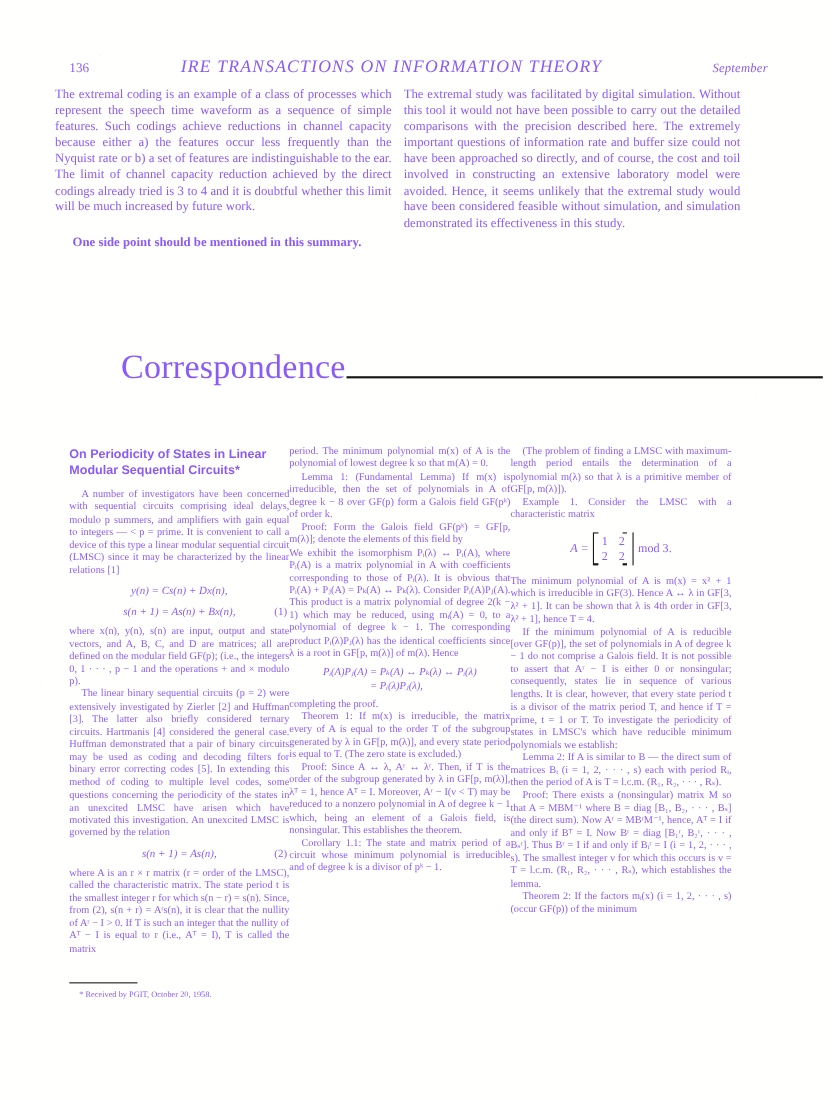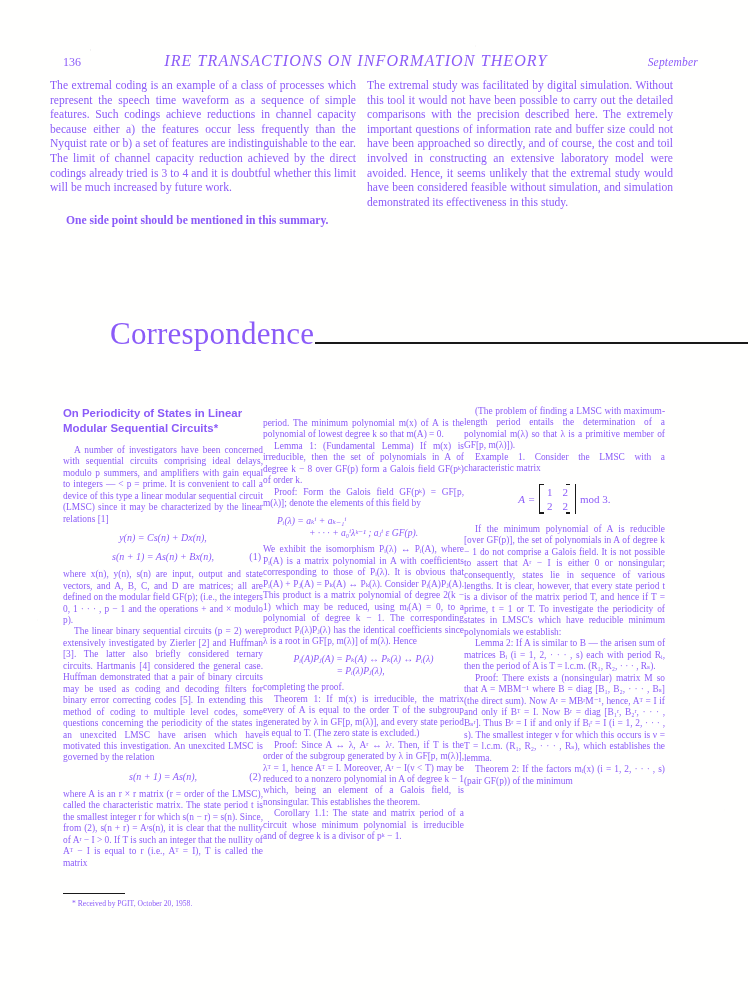--- a/index.html
+++ b/index.html
@@ -119,21 +119,21 @@
     position: absolute;
     left: 63px;
     top: 406px;
     width: 637px;
     display: flex;
   }
   .body3 .col {
     width: 201px;
   }
   .body3 .col.c1 { width: 200px; }
-  .body3 .col.c2 { width: 201px; margin-top: 12px; }
+  .body3 .col.c2 { width: 201px; }
   .body3 .col.c3 { width: 201px; }
 
   .art-title {
     font-family: "Liberation Sans", "DejaVu Sans", sans-serif;
     font-weight: bold;
     font-size: 11.4px;
     line-height: 15px;
     margin: 0 0 9px 0;
   }
 
@@ -276,24 +276,20 @@
       </div>
 
       <p class="cont">where A is an r × r matrix (r = order of the LMSC), called the characteristic matrix. The state period t is the smallest integer r for which s(n − r) = s(n). Since, from (2), s(n + r) = Aʳs(n), it is clear that the nullity of Aʳ − I &gt; 0. If T is such an integer that the nullity of Aᵀ − I is equal to r (i.e., Aᵀ = I), T is called the matrix</p>
     </div>
 
     <div class="col c2">
       <p class="cont">period. The minimum polynomial m(x) of A is the polynomial of lowest degree k so that m(A) = 0.</p>
       <p class="ind">Lemma 1: (Fundamental Lemma) If m(x) is irreducible, then the set of polynomials in A of degree k − 8 over GF(p) form a Galois field GF(pᵏ) of order k.</p>
       <p class="ind">Proof: Form the Galois field GF(pᵏ) = GF[p, m(λ)]; denote the elements of this field by</p>
 
-      <div class="eqn-block">
-        <div class="eqn-line left-ind">Pᵢ(λ) = aₖⁱ + aₖ₋₁ⁱ</div>
-        <div class="eqn-line">+ · · · + a₀ⁱλᵏ⁻¹ ; aⱼⁱ ε GF(p).</div>
-      </div>
 
       <p class="cont">We exhibit the isomorphism Pᵢ(λ) ↔ Pᵢ(A), where Pᵢ(A) is a matrix polynomial in A with coefficients corresponding to those of Pᵢ(λ). It is obvious that Pᵢ(A) + Pⱼ(A) = Pₖ(A) ↔ Pₖ(λ). Consider Pᵢ(A)Pⱼ(A). This product is a matrix polynomial of degree 2(k − 1) which may be reduced, using mᵢ(A) = 0, to a polynomial of degree k − 1. The corresponding product Pᵢ(λ)Pⱼ(λ) has the identical coefficients since λ is a root in GF[p, m(λ)] of m(λ). Hence</p>
 
       <div class="eqn-block">
         <div class="eqn-line">Pᵢ(A)Pⱼ(A) = Pₖ(A) ↔ Pₖ(λ) ↔ Pᵢ(λ)</div>
         <div class="eqn-line right">= Pᵢ(λ)Pⱼ(λ),</div>
       </div>
 
       <p class="cont">completing the proof.</p>
       <p class="ind">Theorem 1: If m(x) is irreducible, the matrix every of A is equal to the order T of the subgroup generated by λ in GF[p, m(λ)], and every state period is equal to T. (The zero state is excluded.)</p>
@@ -317,24 +313,25 @@
             <tr>
               <td>2</td>
               <td>2</td>
             </tr>
           </tbody>
             </table>
         </span>
         <span>mod 3.</span>
       </div>
 
+      <p class="cont">The minimum polynomial of A is m(x) = x² + 1 which is irreducible in GF(3). Hence A ↔ λ in GF[3, λ² + 1]. It can be shown that λ is 4th order in GF[3, λ² + 1], hence T = 4.</p>
       <p class="ind">If the minimum polynomial of A is reducible [over GF(p)], the set of polynomials in A of degree k − 1 do not comprise a Galois field. It is not possible to assert that Aʳ − I is either 0 or nonsingular; consequently, states lie in sequence of various lengths. It is clear, however, that every state period t is a divisor of the matrix period T, and hence if T = prime, t = 1 or T. To investigate the periodicity of states in LMSC's which have reducible minimum polynomials we establish:</p>
-      <p class="ind">Lemma 2: If A is similar to B — the arisen sum of matrices Bᵢ (i = 1, 2, · · · , s) each with period Rᵢ, then the period of A is T = l.c.m. (R₁, R₂, · · · , Rₛ).</p>
+      <p class="ind">Lemma 2: If A is similar to B — the direct sum of matrices Bᵢ (i = 1, 2, · · · , s) each with period Rᵢ, then the period of A is T = l.c.m. (R₁, R₂, · · · , Rₛ).</p>
       <p class="ind">Proof: There exists a (nonsingular) matrix M so that A = MBM⁻¹ where B = diag [B₁, B₂, · · · , Bₛ] (the direct sum). Now Aʳ = MBʳM⁻¹, hence, Aᵀ = I if and only if Bᵀ = I. Now Bʳ = diag [B₁ʳ, B₂ʳ, · · · , Bₛʳ]. Thus Bʳ = I if and only if Bᵢʳ = I (i = 1, 2, · · · , s). The smallest integer ν for which this occurs is ν = T = l.c.m. (R₁, R₂, · · · , Rₛ), which establishes the lemma.</p>
-      <p class="ind">Theorem 2: If the factors mᵢ(x) (i = 1, 2, · · · , s) (pair GF(p)) of the minimum</p>
+      <p class="ind">Theorem 2: If the factors mᵢ(x) (i = 1, 2, · · · , s) (occur GF(p)) of the minimum</p>
     </div>
   </div>
 
   <div class="footnote-rule"></div>
   <div class="footnote">* Received by PGIT, October 20, 1958.</div>
 
   <div class="scan-noise"></div>
 </div>
 
 </body></html>

